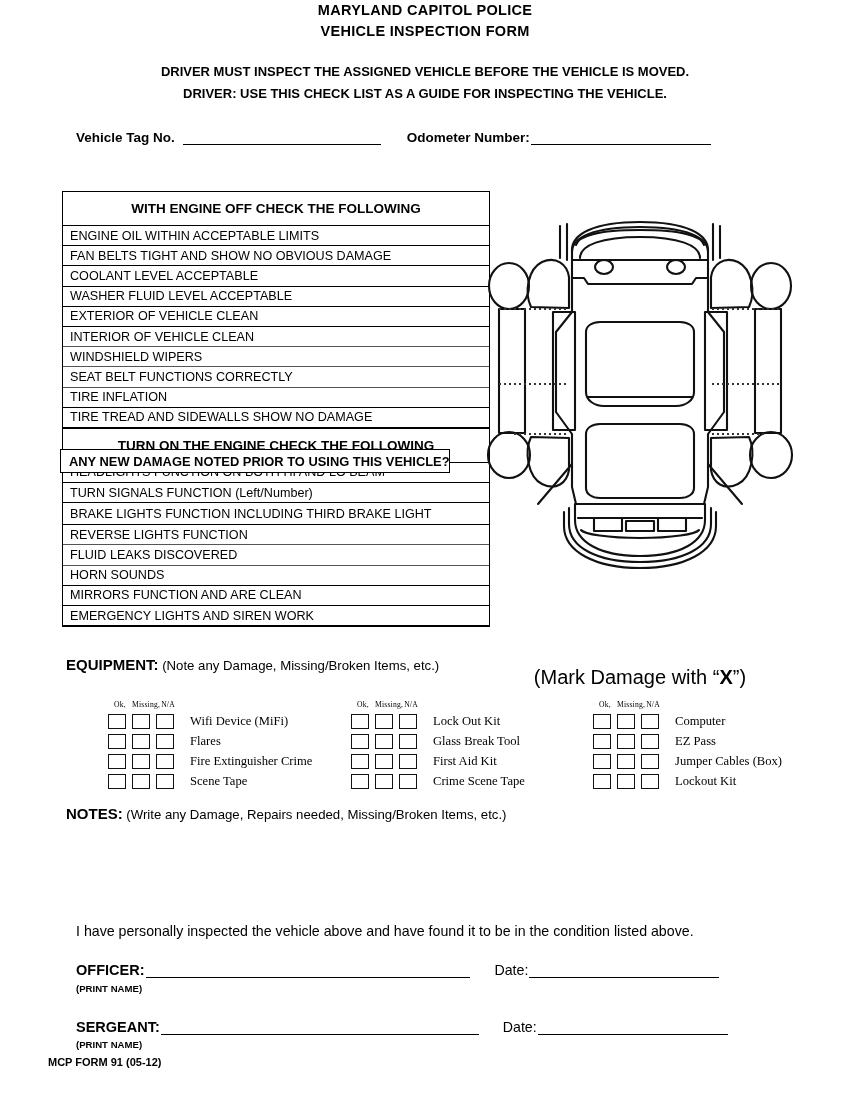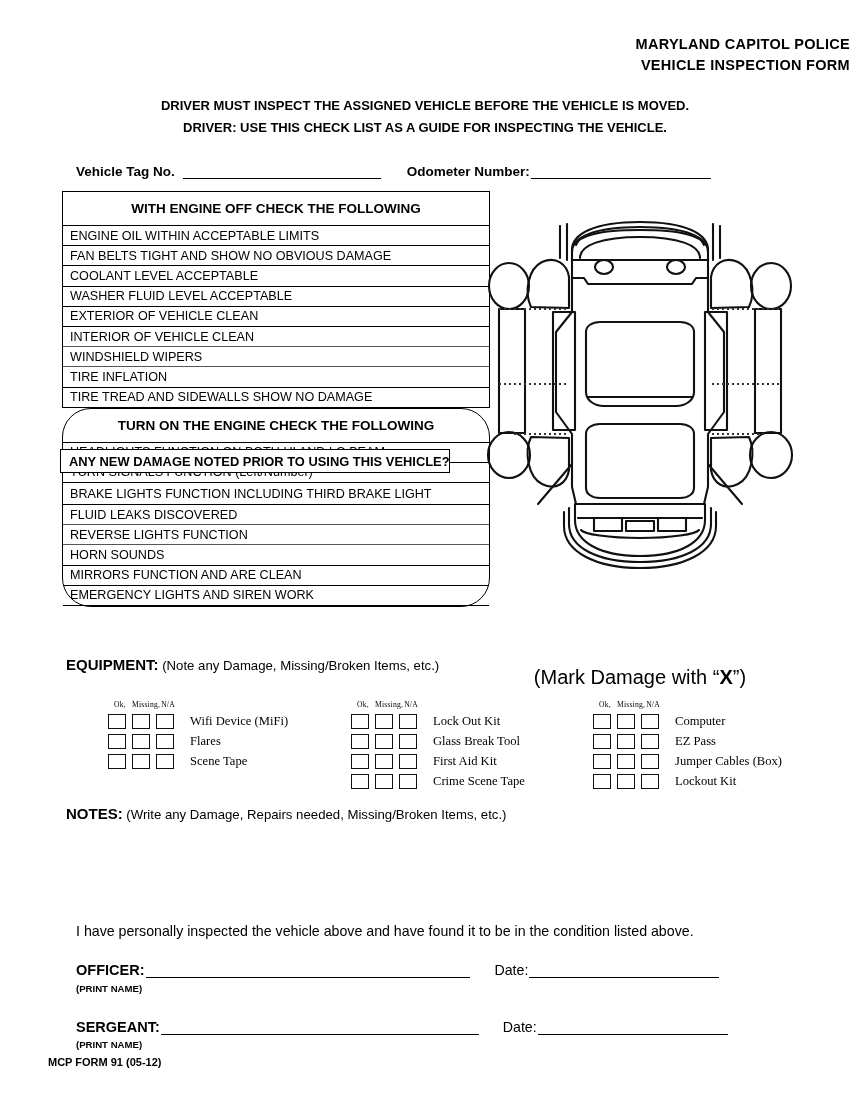--- a/index.html
+++ b/index.html
@@ -8,21 +8,21 @@
     width: 850px;
     height: 1100px;
     background: #ffffff;
     font-family: "Liberation Sans", sans-serif;
     color: #000000;
     position: relative;
     overflow: hidden;
   }
 
   
-  .hdr-block { text-align: right; padding-top: 34px; }
+  .hdr-block { text-align: center; }
   .hdr-line {
     font-size: 14.5px;
     font-weight: bold;
     letter-spacing: 0.3px;
     line-height: 21px;
   }
   .sub-block { text-align: center; margin-top: 19px; }
   .sub-line {
     font-size: 13px;
     font-weight: bold;
@@ -52,21 +52,21 @@
   .checklist {
     position: absolute;
     left: 62px;
     top: 191px;
     width: 428px;
   }
   .cl-sec {
     border: 1.8px solid #000;
     border-bottom: none;
   }
-  .cl-sec.last { border-bottom: 1.8px solid #000; border-radius: 29px; }
+  .cl-sec.last { border-bottom: 1.8px solid #000; }
   .cl-head {
     height: 34px;
     display: flex;
     align-items: center;
     justify-content: center;
     font-size: 13.5px;
     font-weight: bold;
     border-bottom: 1.8px solid #000;
     text-align: center;
   }
@@ -239,31 +239,32 @@
 
   <div class="cl-sec">
     <div class="cl-head">WITH ENGINE OFF  CHECK THE FOLLOWING</div>
     <div class="cl-row">ENGINE OIL WITHIN ACCEPTABLE LIMITS</div>
     <div class="cl-row">FAN BELTS TIGHT AND SHOW NO OBVIOUS DAMAGE</div>
     <div class="cl-row">COOLANT LEVEL ACCEPTABLE</div>
     <div class="cl-row">WASHER FLUID LEVEL ACCEPTABLE</div>
     <div class="cl-row">EXTERIOR OF VEHICLE CLEAN</div>
     <div class="cl-row nb">INTERIOR OF VEHICLE CLEAN</div>
     <div class="cl-row nb">WINDSHIELD WIPERS</div>
+    <div class="cl-row nb">SEAT BELT FUNCTIONS CORRECTLY</div>
     <div class="cl-row">TIRE INFLATION</div>
     <div class="cl-row">TIRE TREAD AND SIDEWALLS SHOW NO DAMAGE</div>
   </div>
 
   <div class="cl-sec last">
     <div class="cl-head">TURN ON THE ENGINE CHECK THE FOLLOWING</div>
     <div class="cl-row">HEADLIGHTS FUNCTION ON BOTH HI AND LO BEAM</div>
     <div class="cl-row">TURN SIGNALS FUNCTION (Left/Number)</div>
     <div class="cl-row tall">BRAKE LIGHTS FUNCTION INCLUDING THIRD BRAKE LIGHT</div>
+    <div class="cl-row nb">REVERSE LIGHTS FUNCTION</div>
     <div class="cl-row nb">FLUID LEAKS DISCOVERED</div>
-    <div class="cl-row nb">REVERSE LIGHTS FUNCTION</div>
     <div class="cl-row">HORN SOUNDS</div>
     <div class="cl-row">MIRRORS FUNCTION AND ARE CLEAN</div>
     <div class="cl-row">EMERGENCY LIGHTS AND SIREN WORK</div>
   </div>
 </div>
 
 <div class="cl-lastbox">ANY NEW DAMAGE NOTED PRIOR TO USING THIS VEHICLE?</div>
 
 <div class="car-wrap">
   <svg viewBox="0 0 344 450" width="344" height="450" aria-hidden="true">
@@ -375,20 +376,28 @@
         <div class="cbx"></div>
       </div>
       <span class="eq-lbl">Flares</span>
     </div>
     <div class="eq-item">
       <div class="eq-boxes">
         <div class="cbx"></div>
         <div class="cbx"></div>
         <div class="cbx"></div>
       </div>
+      <span class="eq-lbl">Fire Extinguisher Crime</span>
+    </div>
+    <div class="eq-item">
+      <div class="eq-boxes">
+        <div class="cbx"></div>
+        <div class="cbx"></div>
+        <div class="cbx"></div>
+      </div>
       <span class="eq-lbl">Scene Tape</span>
     </div>
   </div>
 
   <div class="eqcol c2">
     <div class="eq-colhdr">
       <span>Ok,</span>
       <span>Missing,</span>
       <span>N/A</span>
     </div>

